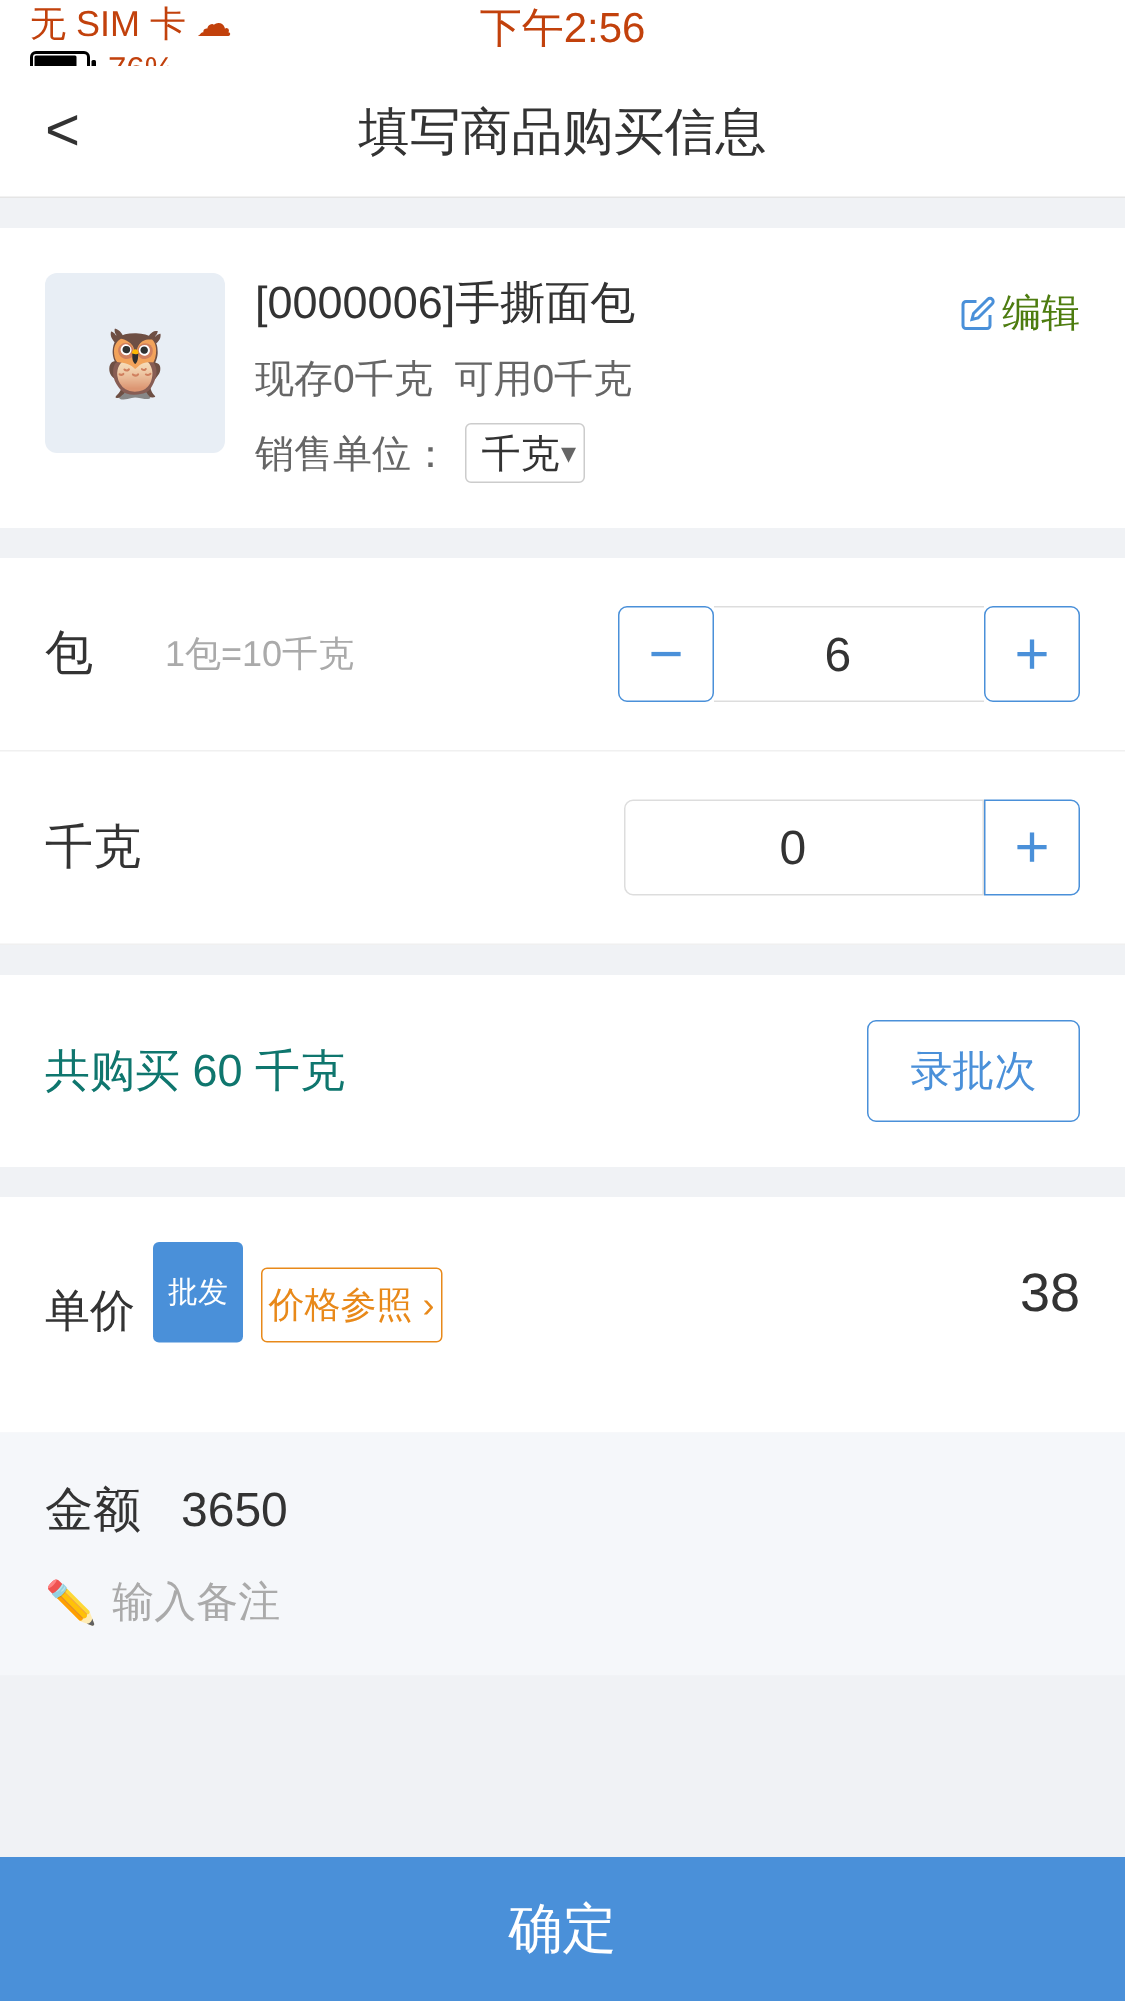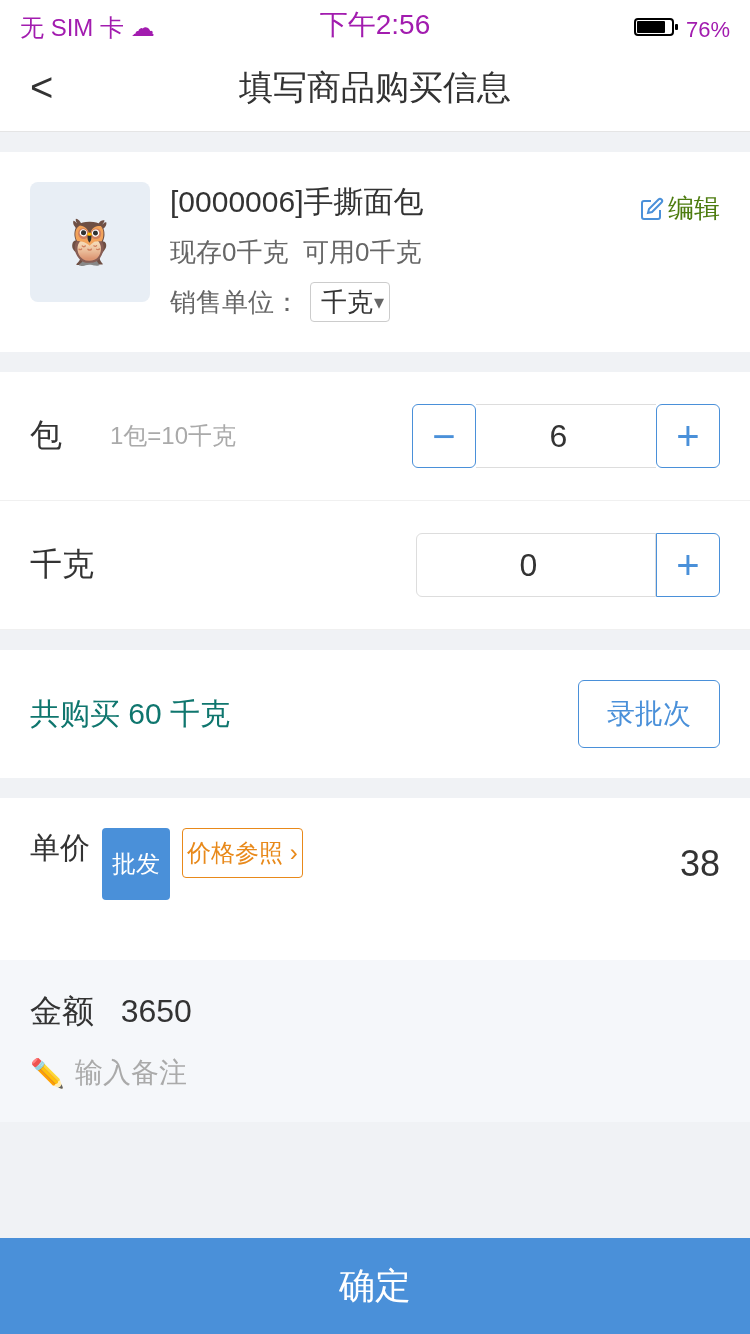--- a/index.html
+++ b/index.html
@@ -12,25 +12,26 @@
       font-size: 28px;
       color: #333;
     }
 
     
     .status-bar {
       width: 750px;
       height: 44px;
       background: #fff;
       display: flex;
-      align-items: flex-end;
+      align-items: flex-start;
       justify-content: space-between;
       padding: 0 20px;
       font-size: 24px;
-      color: #a21caf;
+      color: #c2410c;
+      flex-direction: column;
     }
     .status-left {
       display: flex;
       align-items: center;
       gap: 8px;
     }
     .status-center {
       font-size: 28px;
       font-weight: 500;
       position: absolute;
@@ -236,31 +237,31 @@
       padding: 30px;
     }
     .price-row {
       display: flex;
       align-items: center;
       justify-content: space-between;
       margin-bottom: 30px;
     }
     .price-label-wrap {
       display: flex;
-      align-items: flex-start;
+      align-items: flex-end;
       gap: 12px;
     }
     .price-label {
       font-size: 30px;
       color: #333;
     }
     .badge-pifa {
       background: #4a90d9;
       color: #fff;
-      font-size: 24px;
+      font-size: 20px;
       padding: 20px 10px;
       border-radius: 4px;
     }
     .price-ref-btn {
       border: 1px solid #e8891a;
       color: #e8891a;
       background: #fff;
       font-size: 24px;
       padding: 8px 4px;
       border-radius: 4px;

